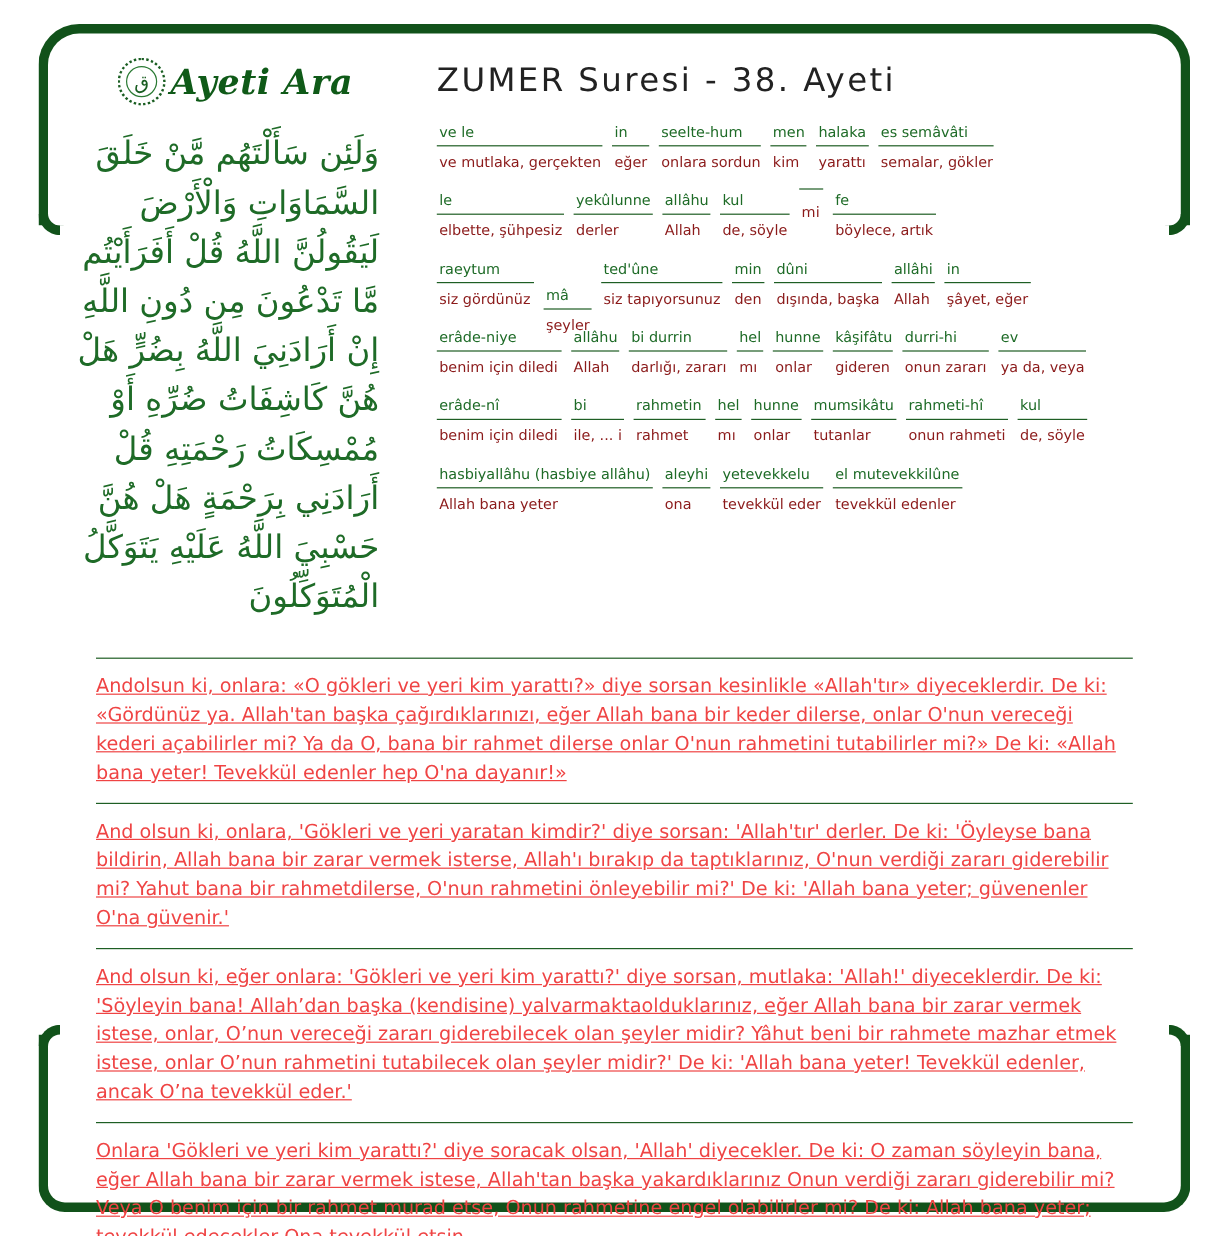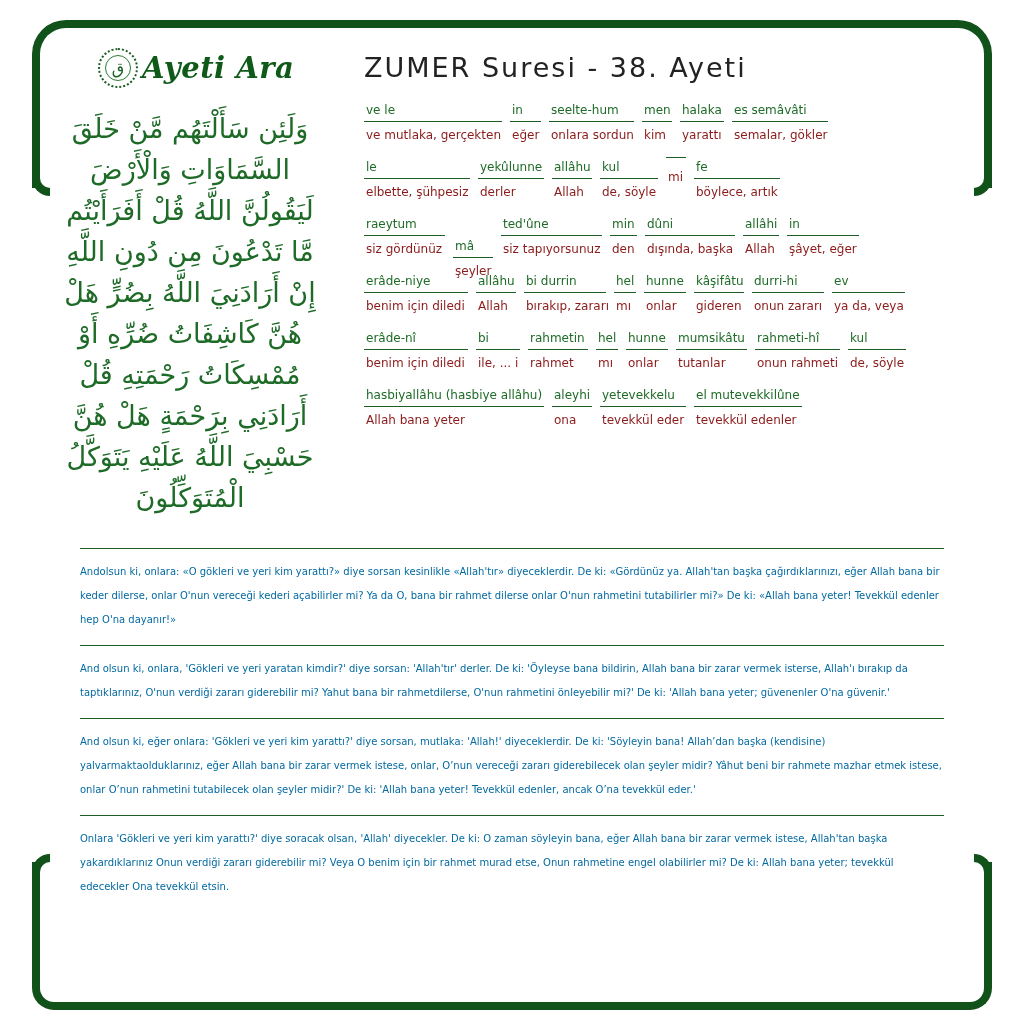--- a/index.html
+++ b/index.html
@@ -58,21 +58,21 @@
       color: #222; letter-spacing: 2px; font-weight: normal;
     }
 
     
     .arabic {
       position: absolute; left: 64px; top: 108px; width: 252px;
       direction: rtl; text-align: right;
       font-family: "DejaVu Sans", sans-serif; font-size: 27px; line-height: 41px;
       color: #1e6b27;
     }
-    .arabic-line { display: block; white-space: nowrap; text-align: center; }
+    .arabic-line { display: block; white-space: nowrap; }
 
     
     .words { position: absolute; left: 364px; top: 100px; width: 580px; }
     .word-row { display: flex; align-items: flex-start; height: 57px; }
     .word {
       display: flex; flex-direction: column; margin-right: 8px; cursor: pointer;
     }
     .word-tr {
       font-size: 12px; color: #1e6b27; padding: 2px 2px 3px 2px; white-space: nowrap;
       border-bottom: 1.5px solid #1e5e24; height: 22px; line-height: 16px;
@@ -81,21 +81,21 @@
       font-size: 12px; color: #8b1a1a; padding: 5px 2px 0 2px; white-space: nowrap; line-height: 16px;
     }
     .word.raised { padding-top: 0; }
     .word.raised .raised-line { border-top: 1.5px solid #1e5e24; height: 10px; }
     .word.raised .word-mean { padding-top: 2px; }
 
     
     .translations { position: absolute; left: 80px; top: 548px; width: 864px; }
     .translation {
       border-top: 1.5px solid #1e5e24; padding: 11px 0 13px 0;
-      font-size: 10px; line-height: 24px; color: #0369a1;
+      font-size: 16px; line-height: 24px; color: #ef4444; text-decoration: underline;
     }
   </style>
 </head>
 <body>
 
 <div class="frame-top">
   <span class="curl-l"></span>
   <span class="curl-r"></span>
 </div>
 <div class="frame-bottom">
@@ -210,21 +210,21 @@
       <div class="word" style="width: 104px;">
         <span class="word-tr">erâde-niye</span>
         <span class="word-mean">benim için diledi</span>
       </div>
       <div class="word" style="width: 40px;">
         <span class="word-tr">allâhu</span>
         <span class="word-mean">Allah</span>
       </div>
       <div class="word" style="width: 82px;">
         <span class="word-tr">bi durrin</span>
-        <span class="word-mean">bırakıp, zararı</span>
+        <span class="word-mean">darlığı, zararı</span>
       </div>
       <div class="word" style="width: 22px;">
         <span class="word-tr">hel</span>
         <span class="word-mean">mı</span>
       </div>
       <div class="word" style="width: 42px;">
         <span class="word-tr">hunne</span>
         <span class="word-mean">onlar</span>
       </div>
       <div class="word" style="width: 50px;">

